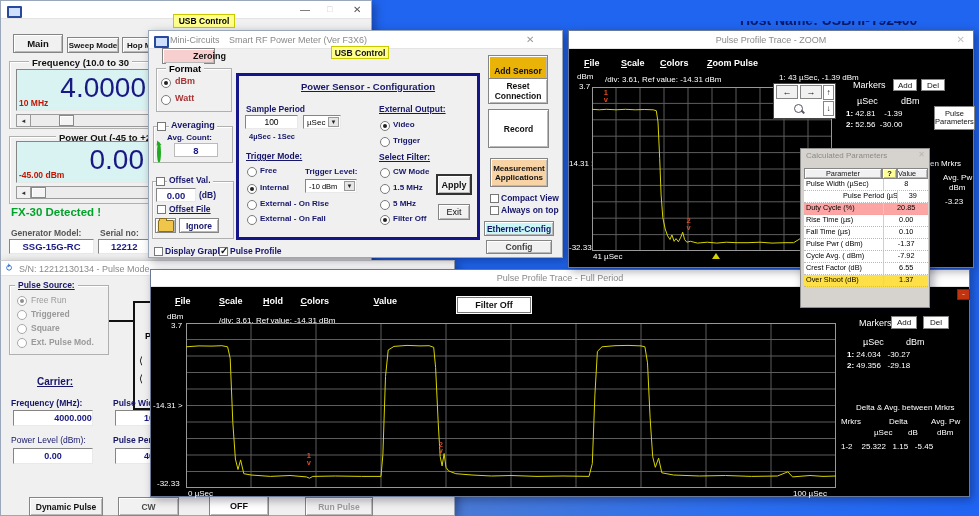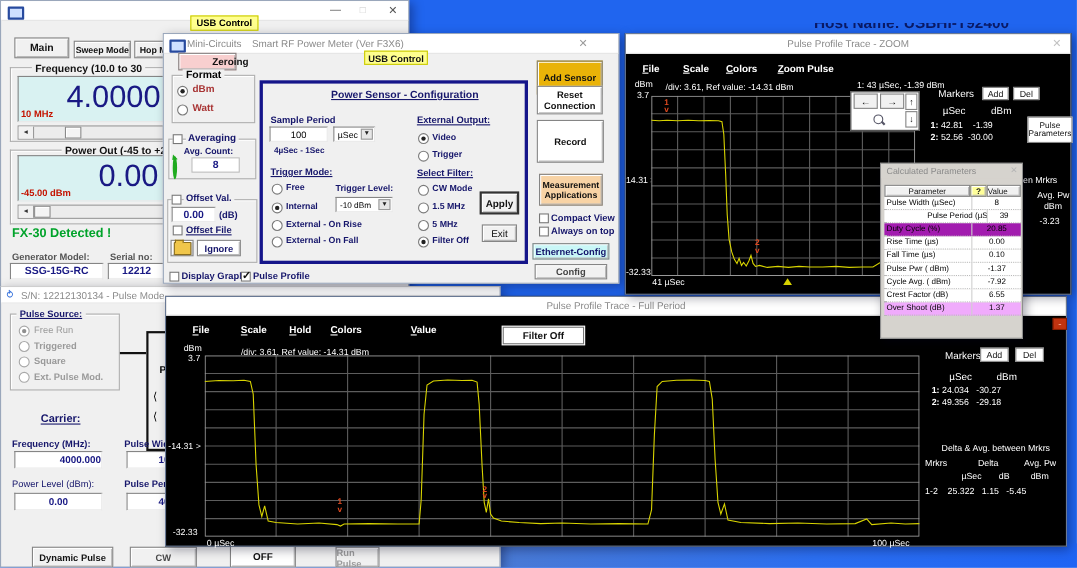--- a/index.html
+++ b/index.html
@@ -148,21 +148,21 @@
 
     <div class="btn" style="left:28px;top:236px;width:74px;height:19px;">
       <span style="font-size:8.5px;font-weight:bold;">Dynamic Pulse</span>
     </div>
     <div class="btn" style="left:117px;top:236px;width:61px;height:19px;">
       <span style="font-size:8.5px;font-weight:bold;color:#4a4a4a;">CW</span>
     </div>
     <div class="btn" style="left:208px;top:234px;width:60px;height:21px;background:#fff;">
       <span style="font-size:9px;font-weight:bold;">OFF</span>
     </div>
-    <div class="btn" style="left:304px;top:236px;width:40px;height:19px;">
+    <div class="btn" style="left:304px;top:236px;width:68px;height:19px;">
       <span style="font-size:8.5px;font-weight:bold;color:#9c9c9c;">Run Pulse</span>
     </div>
   </div>
 
   <div class="win" style="left:150px;top:269px;width:820px;height:228px;z-index:30;background:#000;border:1px solid #6a7a96;">
     <div class="titlebar" style="height:16px;justify-content:center;">
       <span>Pulse Profile Trace - Full Period</span>
     </div>
     <div class="btn" style="left:806px;top:19px;width:13px;height:11px;background:#c23310;border:1px solid #8c1f00;box-shadow:none;">
       <span style="color:#ffb9a0;font-size:9px;line-height:5px;">-</span>
@@ -476,21 +476,21 @@
   <div style="display:flex;height:11px;background:#fff;border-bottom:1px dotted #b9b9b9;">
     <div style="width:78px;padding-left:2px;border-right:1px solid #cfcfcf;line-height:10px;overflow:hidden;white-space:nowrap;" class="calc-p">Pulse Width (µSec)</div>
     <div style="width:44px;text-align:center;line-height:10px;" class="calc-v">8</div>
   </div>
 
   <div style="display:flex;height:11px;background:#fff;border-bottom:1px dotted #b9b9b9;padding-left:37px;">
     <div style="width:78px;padding-left:2px;border-right:1px solid #cfcfcf;line-height:10px;overflow:hidden;white-space:nowrap;" class="calc-p">Pulse Period (µSec)</div>
     <div style="width:44px;text-align:center;line-height:10px;" class="calc-v">39</div>
   </div>
 
-  <div style="display:flex;height:11px;background:#a21caf;border-bottom:1px dotted #b9b9b9;">
+  <div style="display:flex;height:11px;background:#fca5a5;border-bottom:1px dotted #b9b9b9;">
     <div style="width:78px;padding-left:2px;border-right:1px solid #cfcfcf;line-height:10px;overflow:hidden;white-space:nowrap;" class="calc-p">Duty Cycle (%)</div>
     <div style="width:44px;text-align:center;line-height:10px;" class="calc-v">20.85</div>
   </div>
 
   <div style="display:flex;height:11px;background:#fff;border-bottom:1px dotted #b9b9b9;">
     <div style="width:78px;padding-left:2px;border-right:1px solid #cfcfcf;line-height:10px;overflow:hidden;white-space:nowrap;" class="calc-p">Rise Time (µs)</div>
     <div style="width:44px;text-align:center;line-height:10px;" class="calc-v">0.00</div>
   </div>
 
   <div style="display:flex;height:11px;background:#fff;border-bottom:1px dotted #b9b9b9;">
@@ -506,20 +506,20 @@
   <div style="display:flex;height:11px;background:#fff;border-bottom:1px dotted #b9b9b9;">
     <div style="width:78px;padding-left:2px;border-right:1px solid #cfcfcf;line-height:10px;overflow:hidden;white-space:nowrap;" class="calc-p">Cycle Avg. ( dBm)</div>
     <div style="width:44px;text-align:center;line-height:10px;" class="calc-v">-7.92</div>
   </div>
 
   <div style="display:flex;height:11px;background:#fff;border-bottom:1px dotted #b9b9b9;">
     <div style="width:78px;padding-left:2px;border-right:1px solid #cfcfcf;line-height:10px;overflow:hidden;white-space:nowrap;" class="calc-p">Crest Factor (dB)</div>
     <div style="width:44px;text-align:center;line-height:10px;" class="calc-v">6.55</div>
   </div>
 
-  <div style="display:flex;height:11px;background:#f0abfc;border-bottom:1px dotted #b9b9b9;">
+  <div style="display:flex;height:11px;background:#fde047;border-bottom:1px dotted #b9b9b9;">
     <div style="width:78px;padding-left:2px;border-right:1px solid #cfcfcf;line-height:10px;overflow:hidden;white-space:nowrap;" class="calc-p">Over Shoot (dB)</div>
     <div style="width:44px;text-align:center;line-height:10px;" class="calc-v">1.37</div>
   </div>
 </div>
     </div>
   </div>
 </div>
 
 </body></html>

